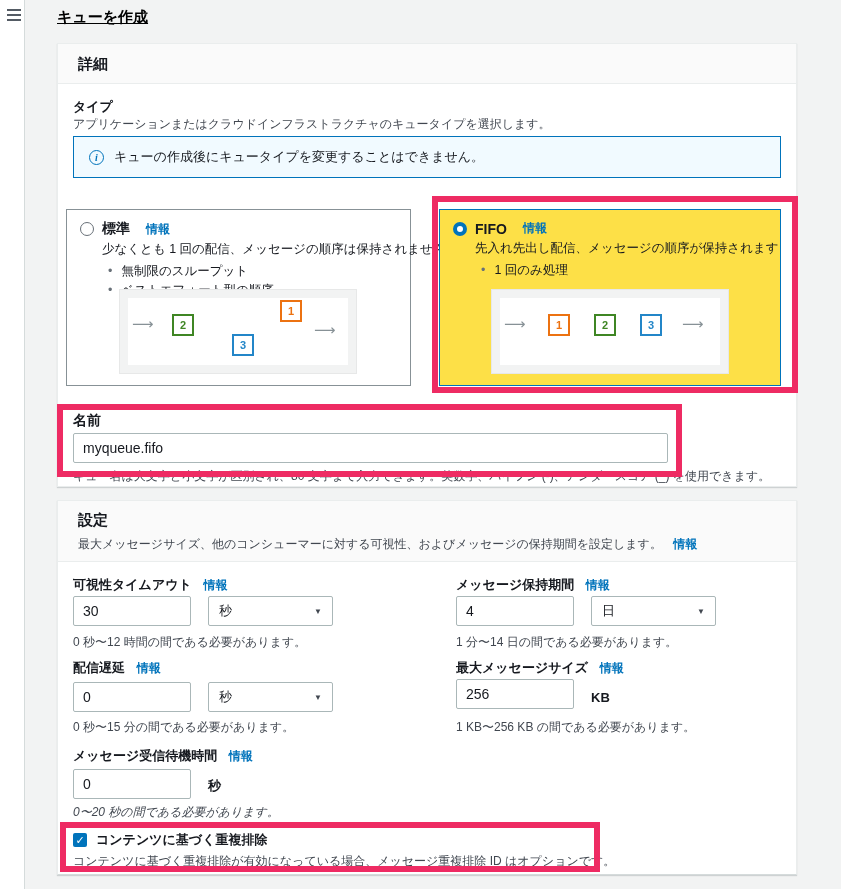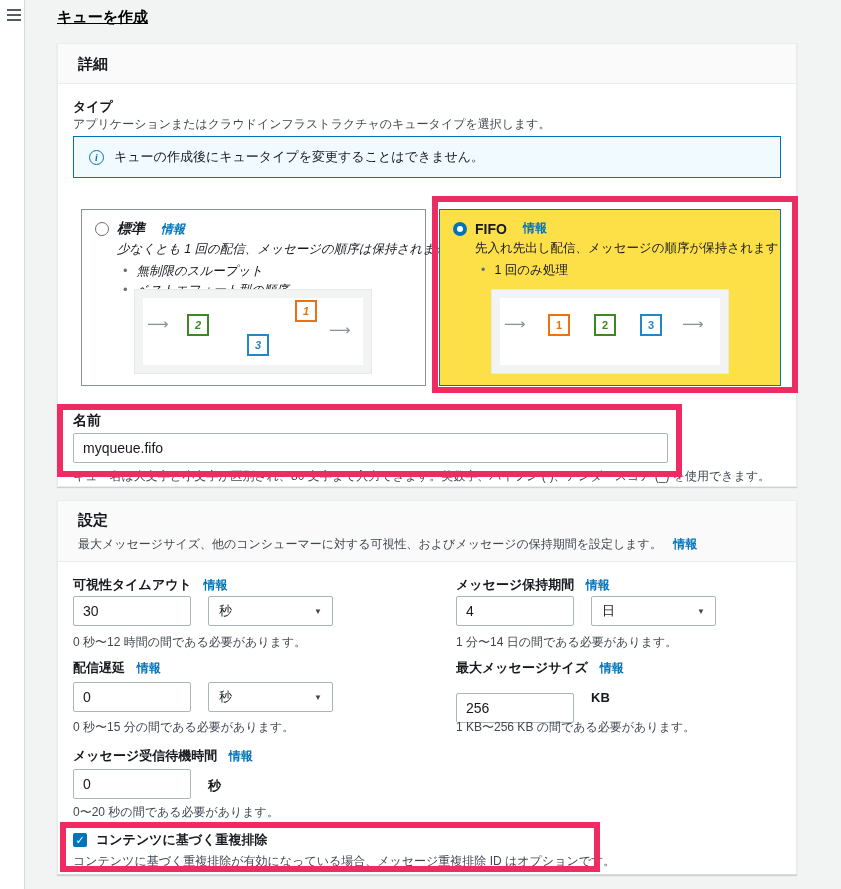--- a/index.html
+++ b/index.html
@@ -26,21 +26,21 @@
   .info-link { font-size:12px; font-weight:700; color:#0073bb; cursor:pointer; margin-left:8px; white-space:nowrap; }
 
   .type-label { position:absolute; left:15px; top:54px; }
   .type-desc  { position:absolute; left:15px; top:72px; }
 
   .banner { position:absolute; left:15px; top:92px; width:708px; height:42px; background:#f1faff; border:1px solid #0073bb; display:flex; align-items:center; padding:0 15px; gap:10px; }
   .icircle { flex:0 0 auto; width:15px; height:15px; border:1.5px solid #0073bb; border-radius:50%; color:#0073bb; font-size:10px; font-weight:700; display:flex; align-items:center; justify-content:center; font-family:"Liberation Serif",serif; font-style:italic; }
   .banner-text { font-size:13px; color:#16191f; white-space:nowrap; }
 
   .option-card { position:absolute; top:165px; height:177px; border:1px solid #879196; background:#ffffff; padding:10px 13px; cursor:pointer; }
-  .option-card.standard { left:23px; width:345px;font-style:italic; }
+  .option-card.standard { left:8px; width:345px; }
   .option-card.fifo { left:381px; width:342px; border-color:#0073bb; background:#fde047; }
   .opt-head { display:flex; align-items:center; gap:8px; }
   .radio { width:14px; height:14px; border-radius:50%; background:#ffffff; flex:0 0 auto; }
   .radio.off { border:1px solid #687078; }
   .radio.on  { border:4px solid #0073bb; }
   .opt-name { font-size:14px; font-weight:700; }
   .opt-desc { margin:3px 0 0 22px; font-size:12.5px; color:#16191f; white-space:nowrap; }
   .opt-bullets { margin:4px 0 0 28px; list-style:none; }
   .opt-bullets li { font-size:12.5px; line-height:19px; color:#16191f; white-space:nowrap; }
   .opt-bullets li::before { content:"•"; color:#687078; margin-right:9px; }
@@ -200,31 +200,31 @@
     <div class="unit-select selL" style="top:181px;">
       <span>秒</span>
       <span class="caret">▼</span>
     </div>
     <div class="help f-help colL" style="top:218px;">0 秒〜15 分の間である必要があります。</div>
 
     <div class="f-label colR" style="top:158px;">
       <span>最大メッセージサイズ</span>
       <span class="info-link">情報</span>
     </div>
-    <input class="text-input f-input colR" style="top: 192px;" type="text" value="256">
+    <input class="text-input f-input colR" style="top: 178px;" type="text" value="256">
     <span class="unit-text" style="left:533px; top:189px;">KB</span>
     <div class="help f-help colR" style="top:218px;">1 KB〜256 KB の間である必要があります。</div>
 
     <div class="f-label colL" style="top:246px;">
       <span>メッセージ受信待機時間</span>
       <span class="info-link">情報</span>
     </div>
     <input class="text-input f-input colL" style="top: 268px;" type="text" value="0">
     <span class="unit-text" style="left:150px; top:276px;">秒</span>
-    <div class="help f-help colL" style="top:303px;">0〜20 秒の間である必要があります。</div>
+    <div class="help f-help colL" style="top:303px;font-style:italic;">0〜20 秒の間である必要があります。</div>
 
     <div class="checkrow">
       <span class="checkbox">✓</span>
       <span class="check-label">コンテンツに基づく重複排除</span>
     </div>
     <div class="help check-help">コンテンツに基づく重複排除が有効になっている場合、メッセージ重複排除 ID はオプションです。</div>
   </div>
 
   <div class="annotation anno-fifo"></div>
   <div class="annotation anno-name"></div>

